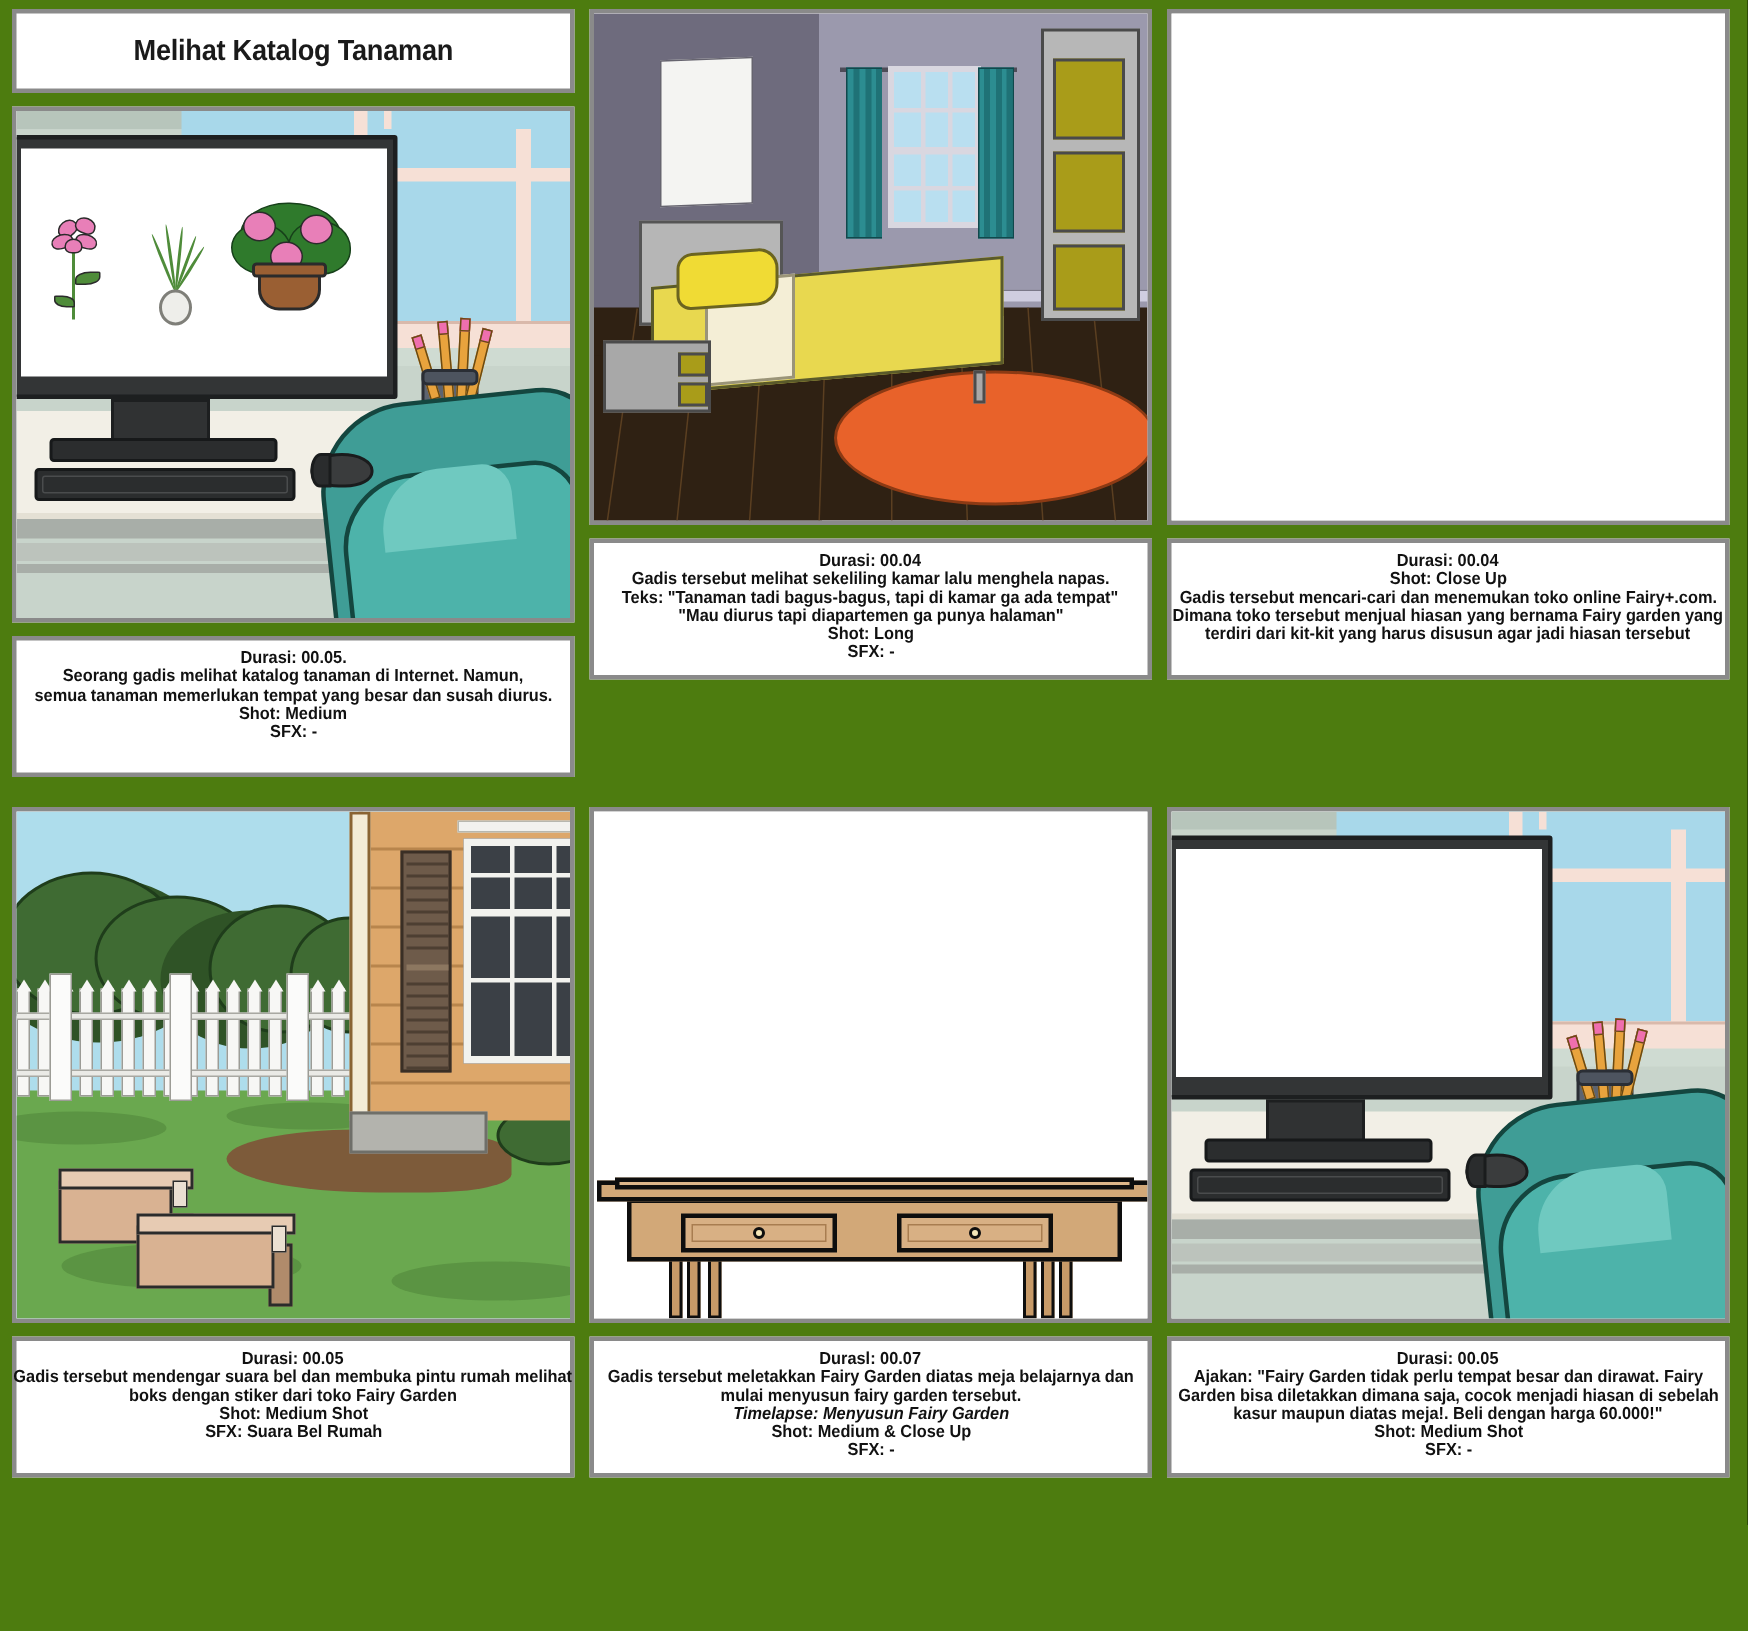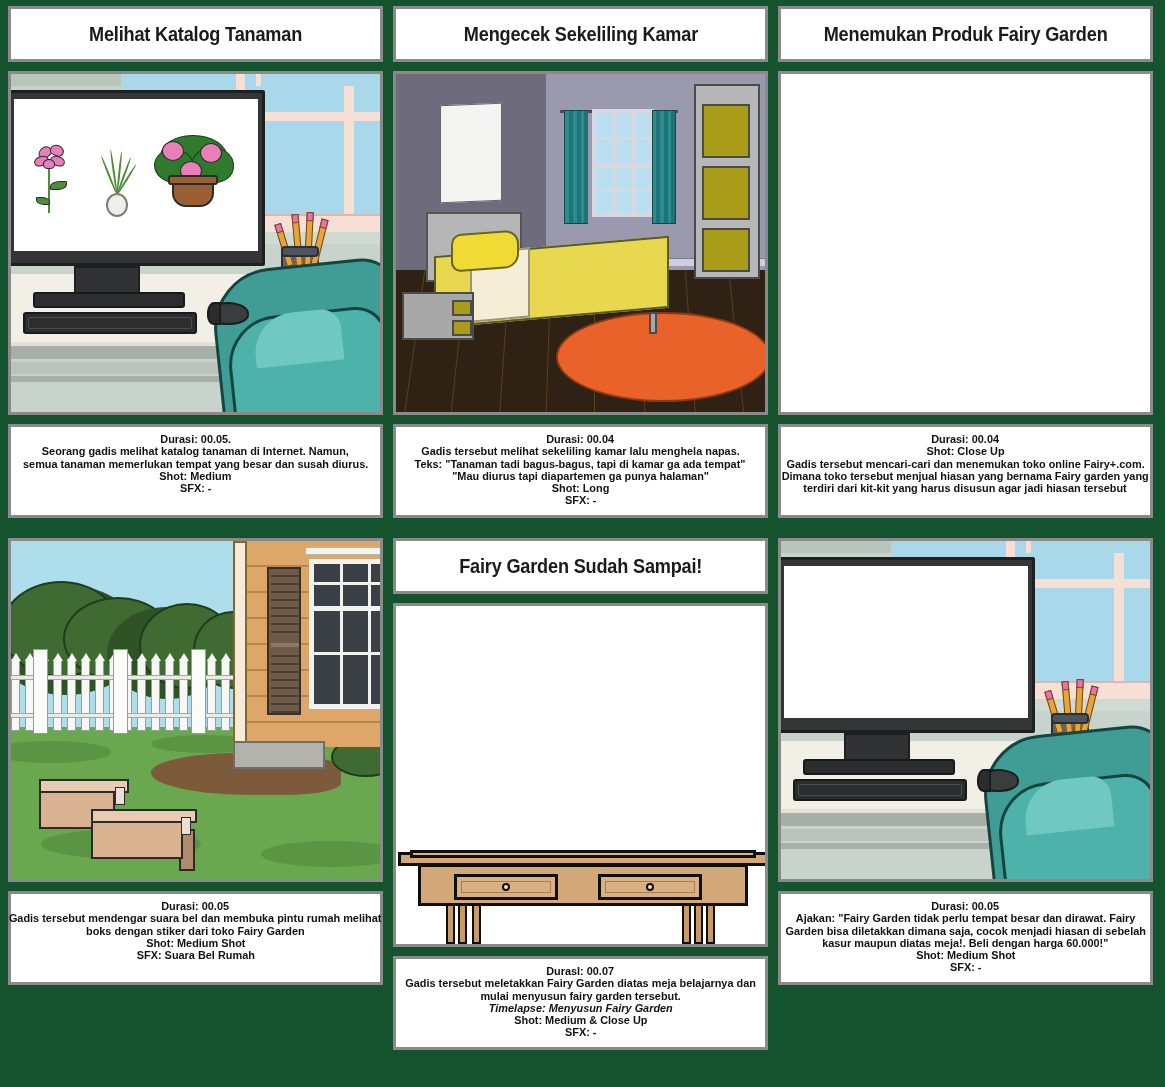--- a/index.html
+++ b/index.html
@@ -4,21 +4,21 @@
 <style>
   * { box-sizing: border-box; margin: 0; padding: 0; }
   html, body {
     width: 1165px; height: 1087px;
     background: #000;
     font-family: "Liberation Sans", sans-serif;
     overflow: hidden;
   }
   .board {
     width: 1165px; height: 1087px;
-    background: #14532d;
+    background: #4d7c0f;
     padding: 6px 8px;
     display: flex; flex-direction: column;
     gap: 20px;
   }
   .row { display: flex; gap: 10px; }
   .cell { width: 375px; display: flex; flex-direction: column; }
 
   .title-card {
     height: 56px;
     background: #fff;
@@ -282,23 +282,20 @@
       <div class="caption">
         <p>Durasi: 00.05.</p>
         <p>Seorang gadis melihat katalog tanaman di Internet. Namun,</p>
         <p>semua tanaman memerlukan tempat yang besar dan susah diurus.</p>
         <p>Shot: Medium</p>
         <p>SFX: -</p>
       </div>
     </div>
 
     <div class="cell">
-      <div class="title-card">
-        <span>Mengecek Sekeliling Kamar</span>
-      </div>
       <div class="img-frame">
         <div class="scene br">
           <div class="br-wall-l"></div>
           <div class="br-wall-r"></div>
           <div class="br-floor"></div>
           <div class="br-floor-l"></div>
           <div class="br-plank" style="left:18px;transform:rotate(8deg);"></div>
           <div class="br-plank" style="left:62px;transform:rotate(6deg);"></div>
           <div class="br-plank" style="left:108px;transform:rotate(4deg);"></div>
           <div class="br-plank" style="left:152px;transform:rotate(2deg);"></div>
@@ -352,23 +349,20 @@
         <p>Durasi: 00.04</p>
         <p>Gadis tersebut melihat sekeliling kamar lalu menghela napas.</p>
         <p>Teks: "Tanaman tadi bagus-bagus, tapi di kamar ga ada tempat"</p>
         <p>"Mau diurus tapi diapartemen ga punya halaman"</p>
         <p>Shot: Long</p>
         <p>SFX: -</p>
       </div>
     </div>
 
     <div class="cell">
-      <div class="title-card">
-        <span>Menemukan Produk Fairy Garden</span>
-      </div>
       <div class="img-frame">
         <div class="scene" style="background:#fff;"></div>
       </div>
       <div class="caption">
         <p>Durasi: 00.04</p>
         <p>Shot: Close Up</p>
         <p>Gadis tersebut mencari-cari dan menemukan toko online Fairy+.com.</p>
         <p>Dimana toko tersebut menjual hiasan yang bernama Fairy garden yang</p>
         <p>terdiri dari kit-kit yang harus disusun agar jadi hiasan tersebut</p>
       </div>
@@ -474,23 +468,20 @@
       <div class="caption">
         <p>Durasi: 00.05</p>
         <p>Gadis tersebut mendengar suara bel dan membuka pintu rumah melihat</p>
         <p>boks dengan stiker dari toko Fairy Garden</p>
         <p>Shot: Medium Shot</p>
         <p>SFX: Suara Bel Rumah</p>
       </div>
     </div>
 
     <div class="cell">
-      <div class="title-card">
-        <span>Fairy Garden Sudah Sampai!</span>
-      </div>
       <div class="img-frame">
         <div class="scene tb">
           <div class="tb-leg" style="left:50px;"></div>
           <div class="tb-leg" style="left:62px;"></div>
           <div class="tb-leg" style="left:76px;height:40px;"></div>
           <div class="tb-leg" style="left:286px;"></div>
           <div class="tb-leg" style="left:298px;"></div>
           <div class="tb-leg" style="left:310px;height:40px;"></div>
           <div class="tb-apron"></div>
           <div class="tb-drawer" style="left:58px;">

